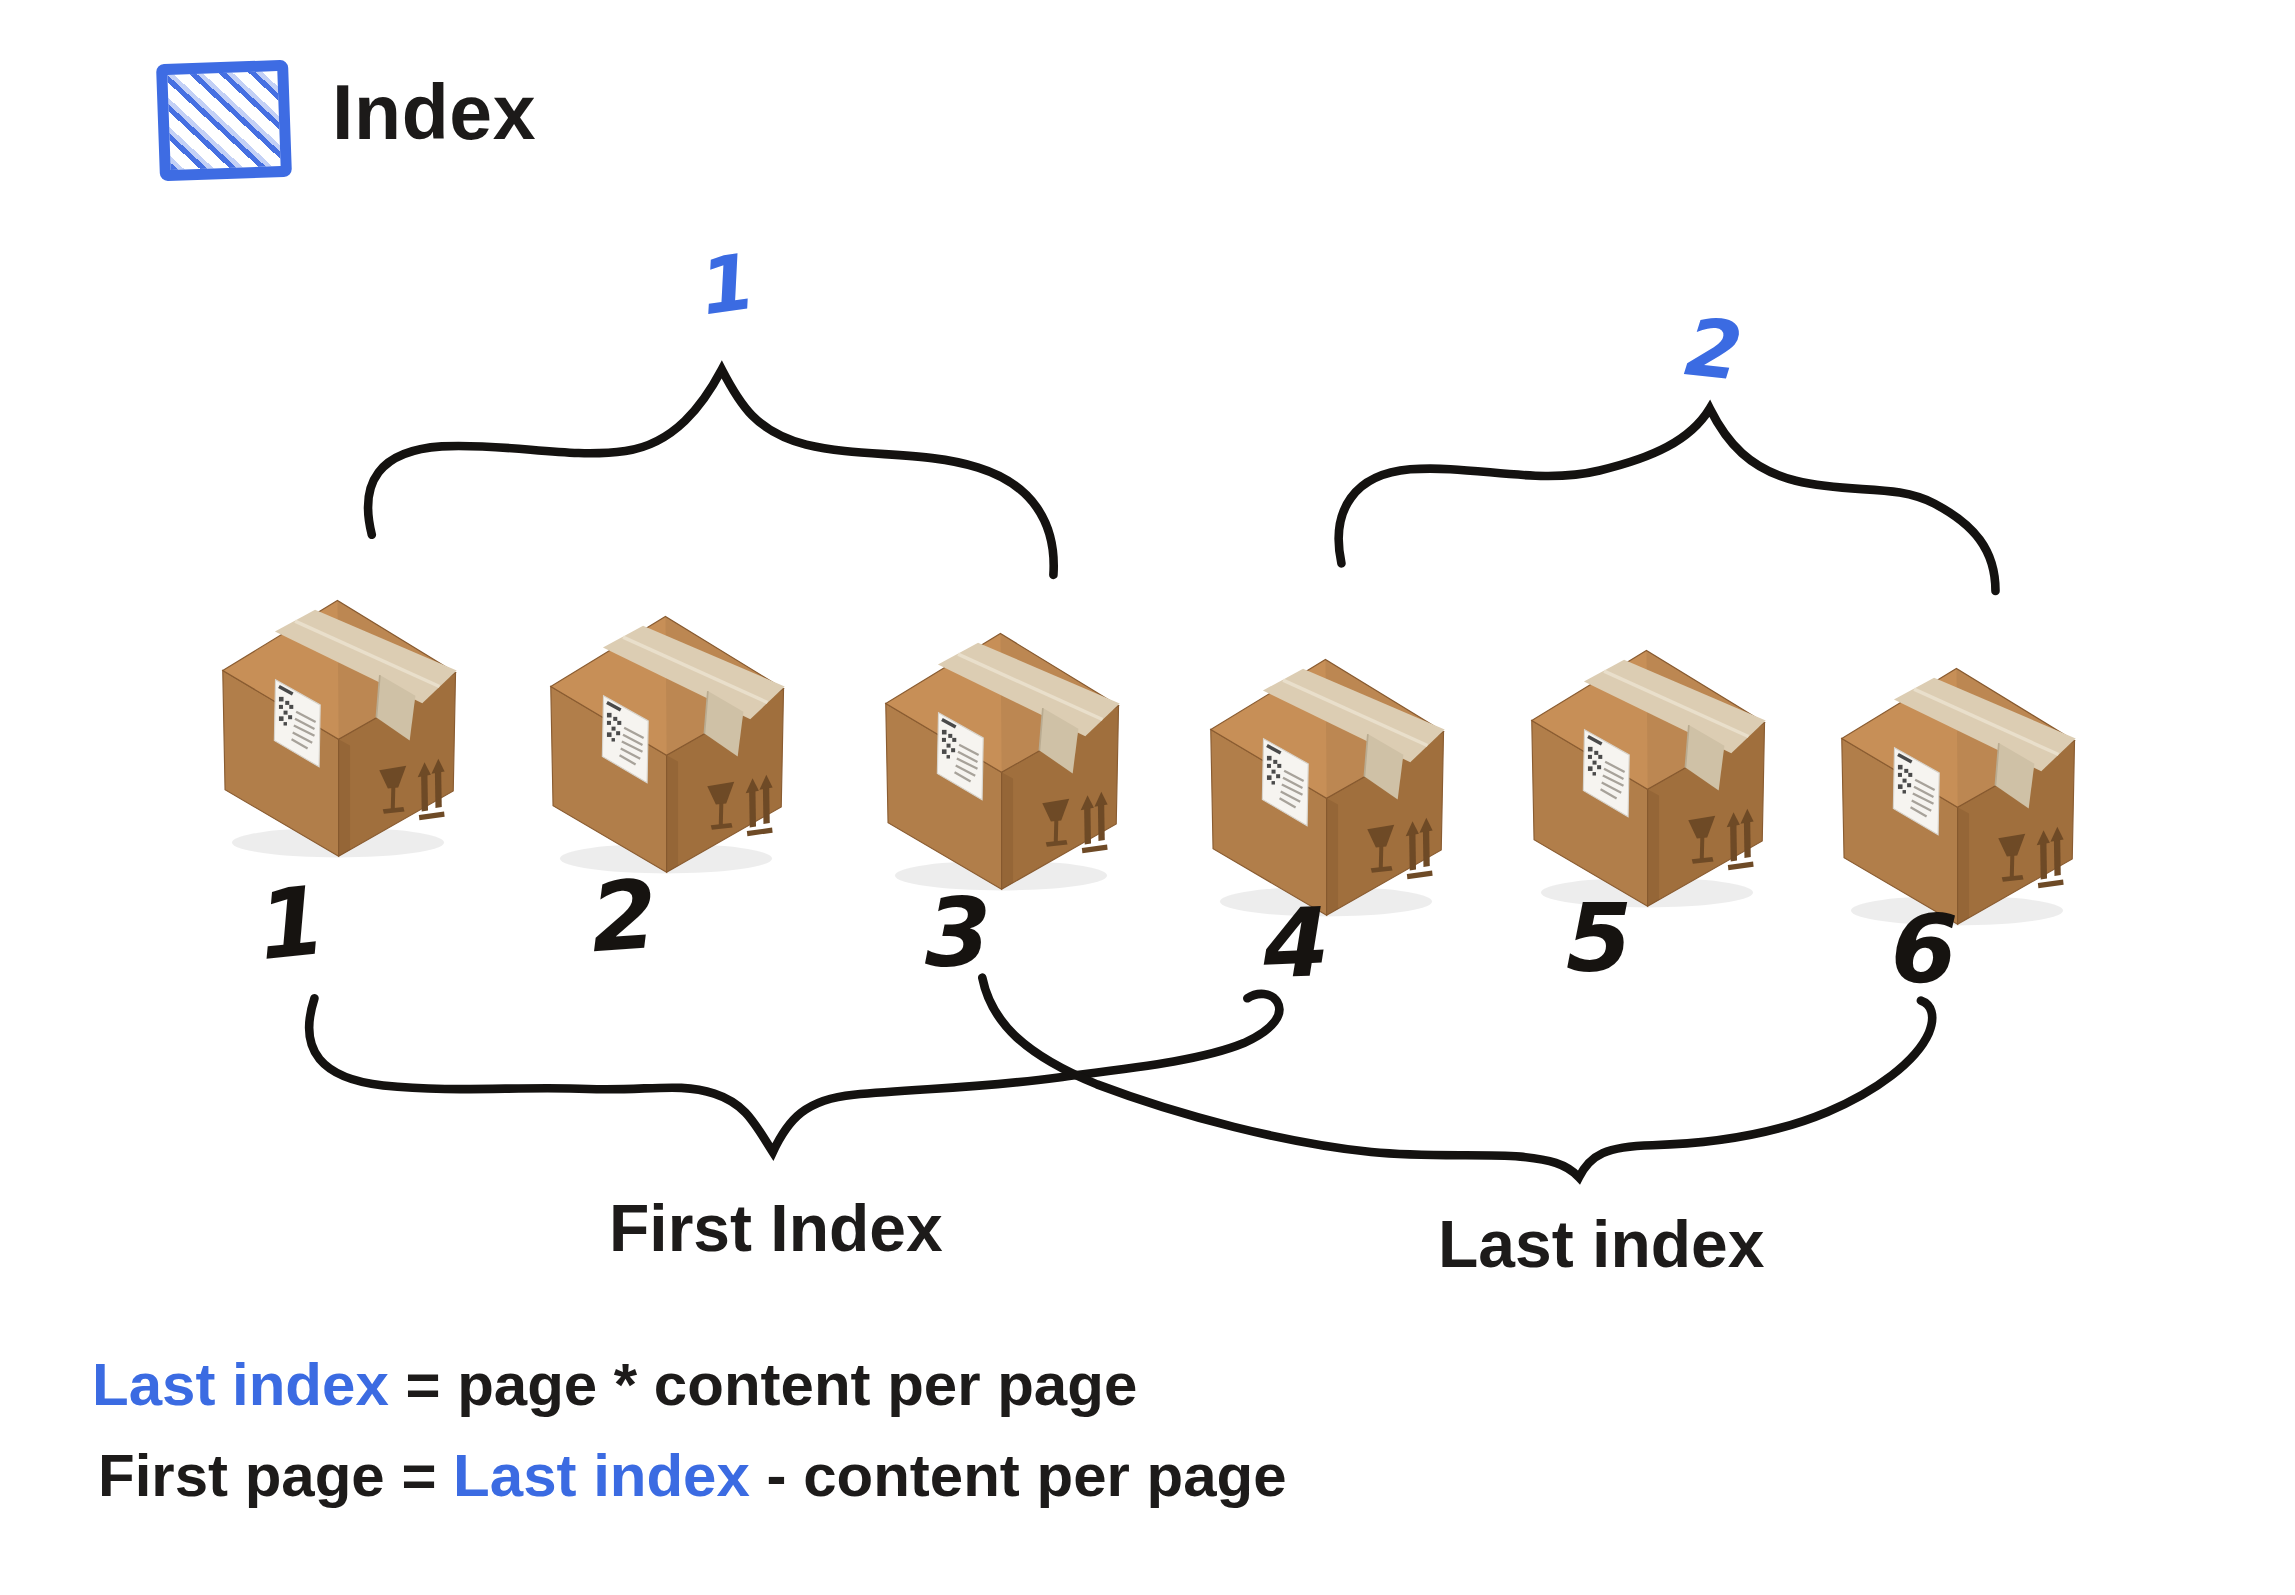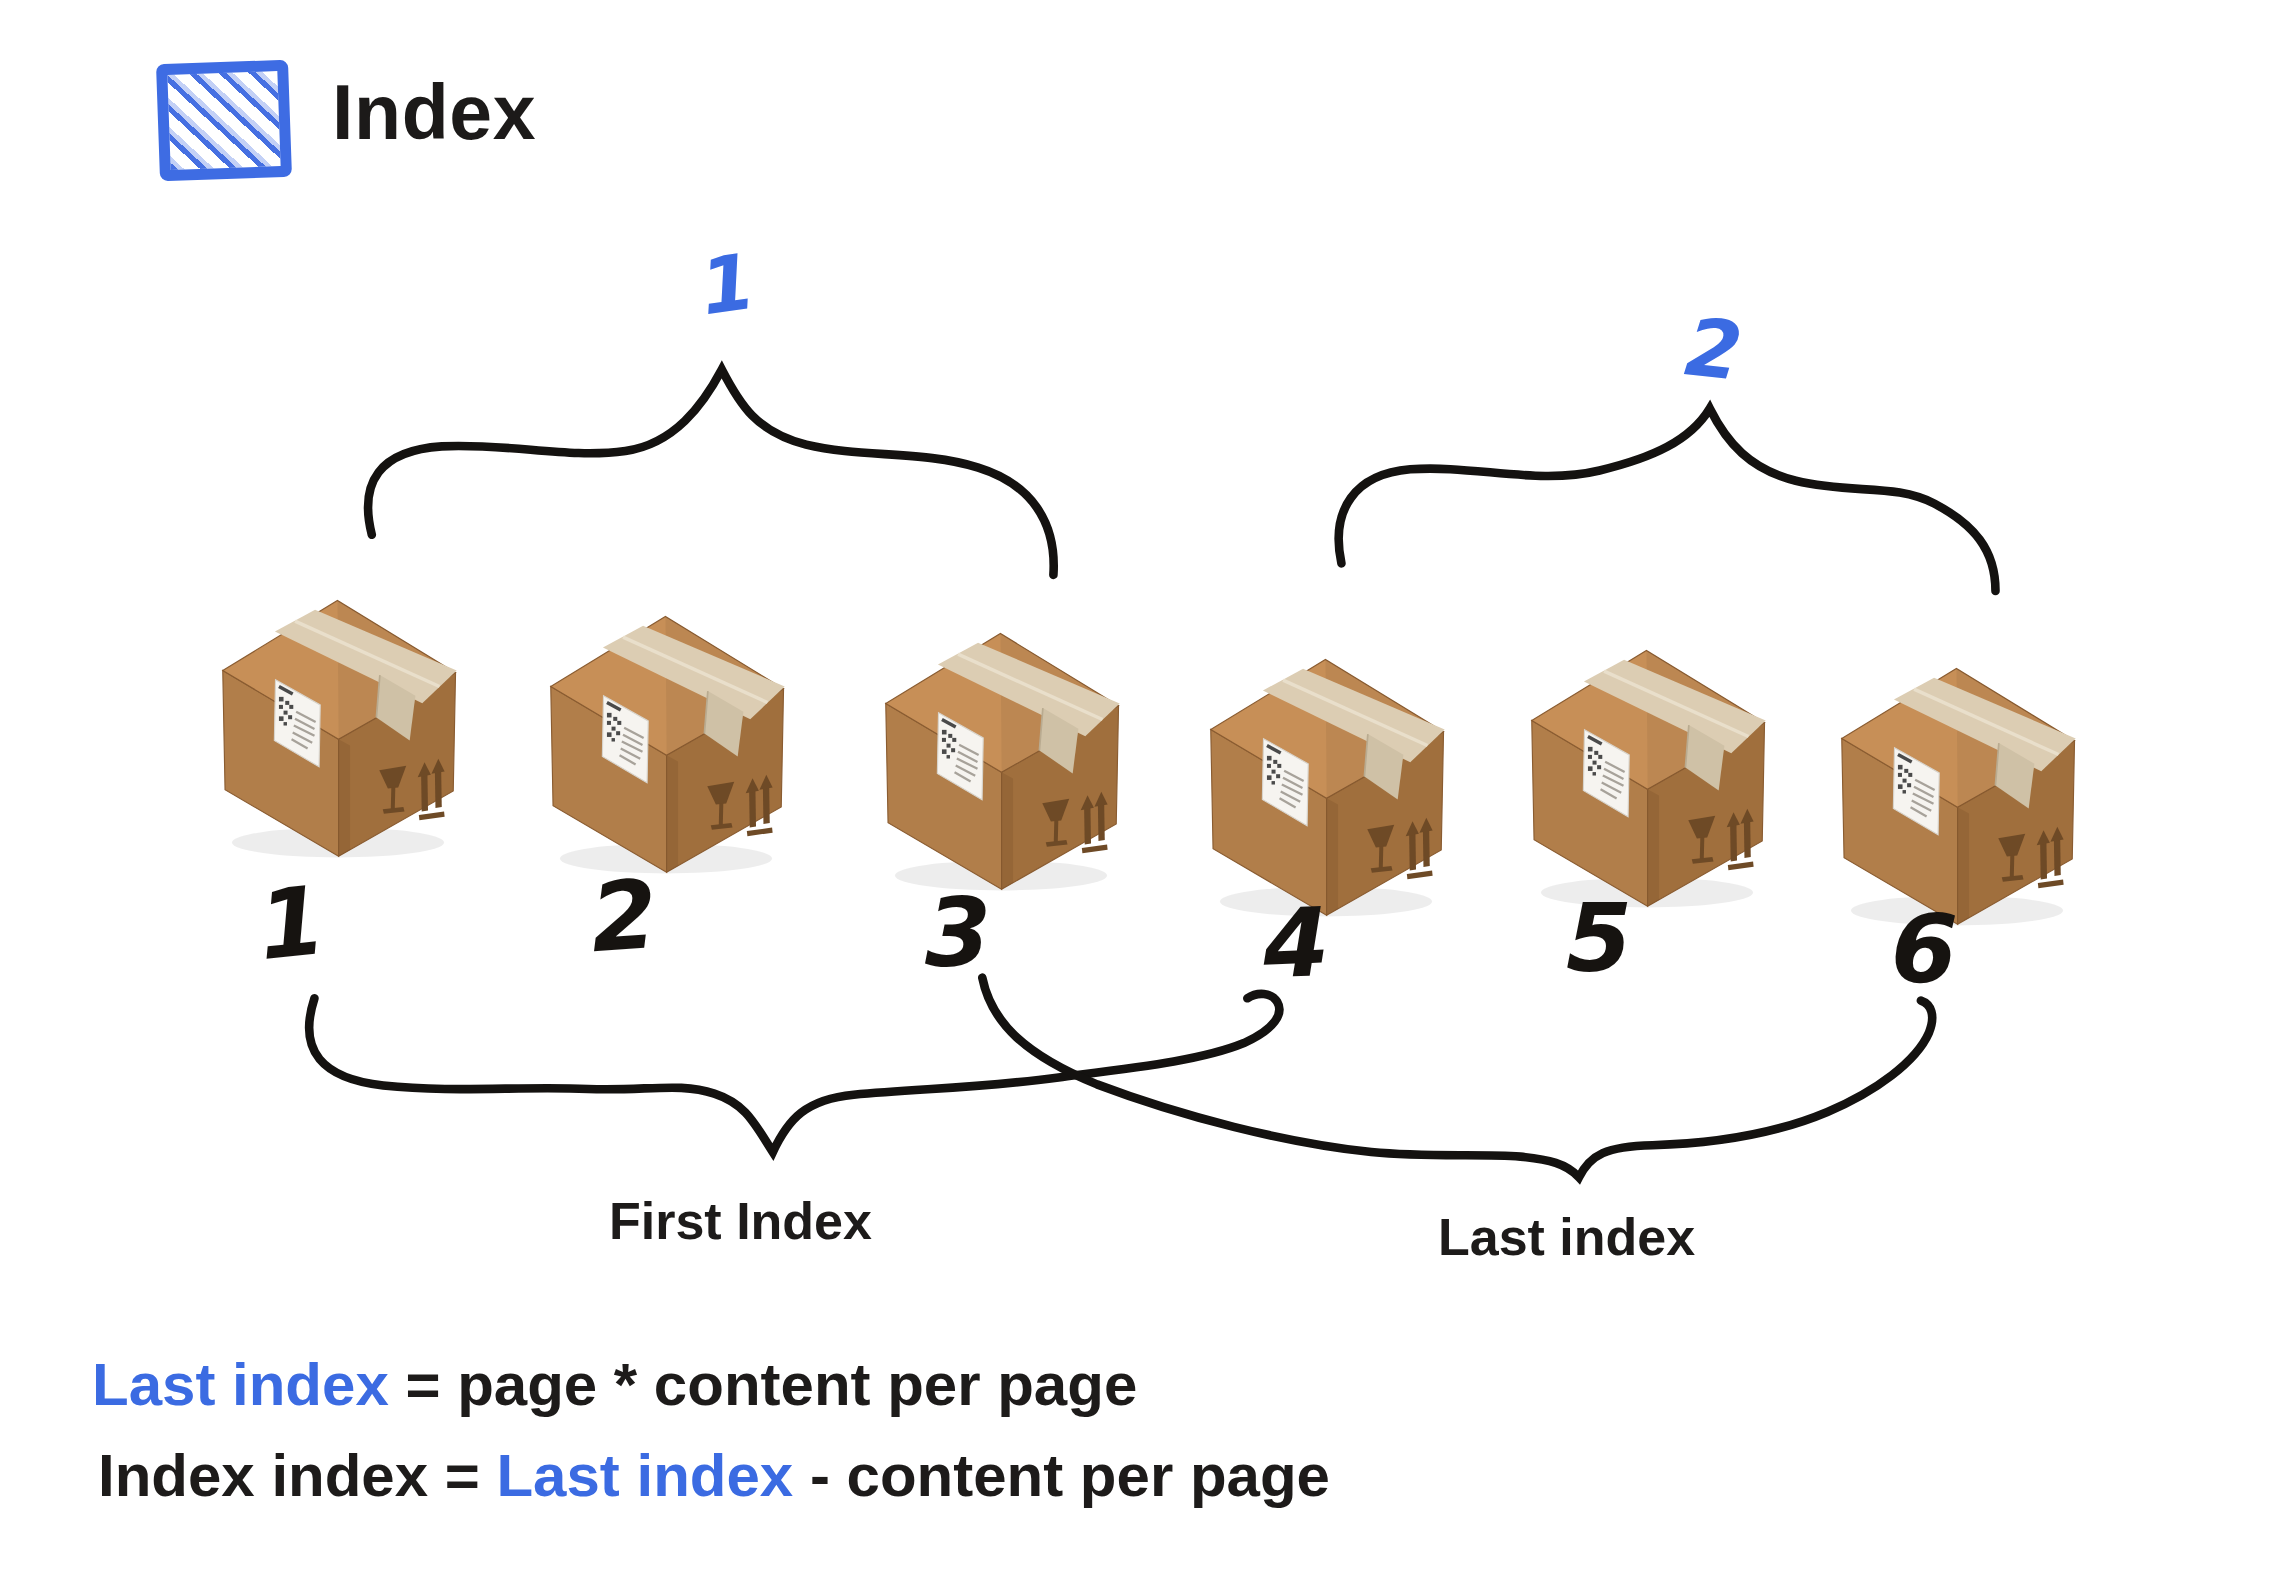--- a/index.html
+++ b/index.html
@@ -31,21 +31,21 @@
     font-family:"DejaVu Sans", sans-serif;
     font-style:italic;font-weight:700;color:#161310;line-height:1;
   }
   .hand.blue{color:#3b6be2;}
 
   
   .box{width:258px;height:287px;}
 
   
   .idx-label{
-    font-size:52px;font-weight:600;color:#1d1b1a;line-height:1;white-space:nowrap;
+    font-size:66px;font-weight:600;color:#1d1b1a;line-height:1;white-space:nowrap;
   }
 
   
   .formula{
     font-size:60px;font-weight:700;color:#1d1b1a;line-height:1;white-space:nowrap;
   }
   .formula .blue-text{color:#3b6be2;}
 
   svg{display:block;}
   .overlay{left:0;top:0;pointer-events:none;}
@@ -191,15 +191,15 @@
 <div class="abs hand" style="left:1566px;top:891px;font-size:95px;">5</div>
 <div class="abs hand" style="left:1891px;top:902px;font-size:95px;transform:rotate(2deg);">6</div>
 
 <div class="abs idx-label" style="left:609px;top:1195px;">First Index</div>
 <div class="abs idx-label" style="left:1438px;top:1211px;">Last index</div>
 
 <div class="abs formula" style="left:92px;top:1355px;">
   <span class="blue-text">Last index</span><span> = page * content per page</span>
 </div>
 <div class="abs formula" style="left:98px;top:1446px;">
-  <span>Index index = </span><span class="blue-text">Last index</span><span> - content per page</span>
+  <span>First page = </span><span class="blue-text">Last index</span><span> - content per page</span>
 </div>
 
 
 </body></html>

